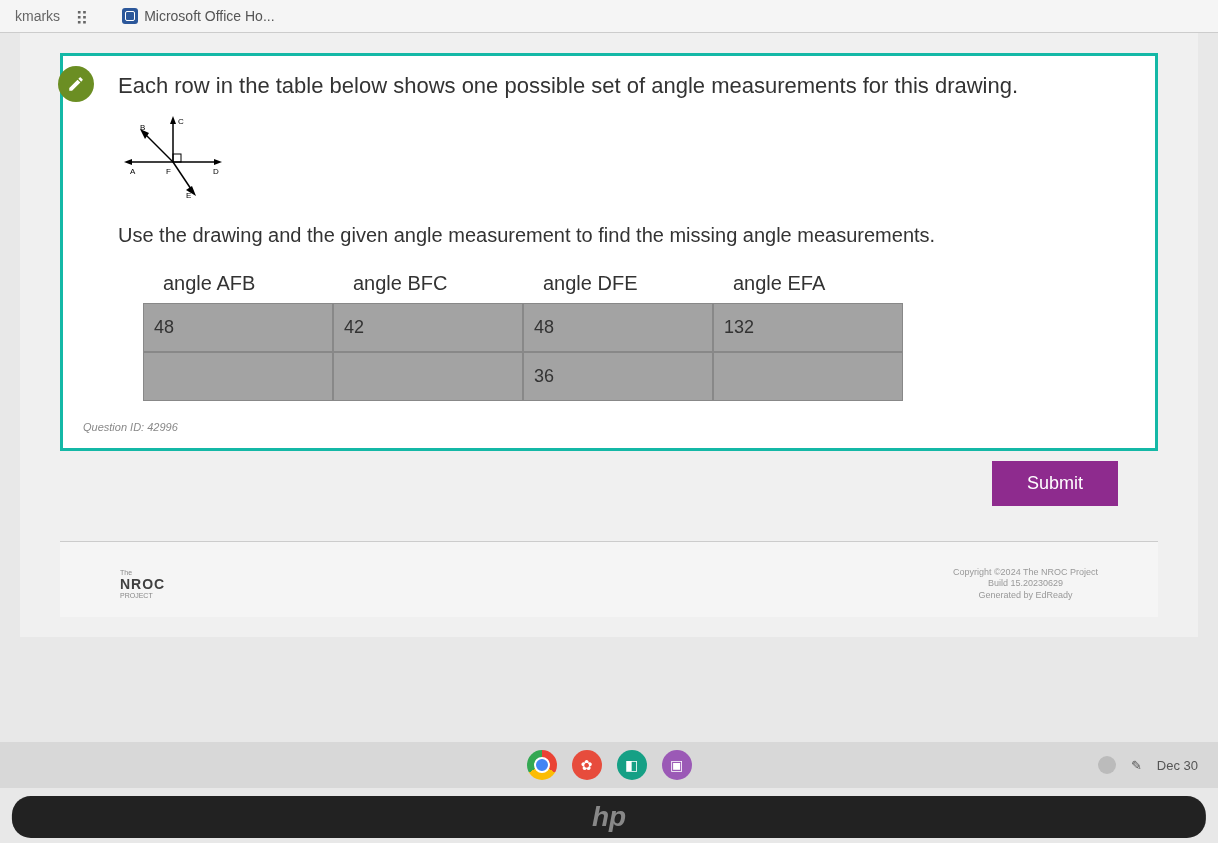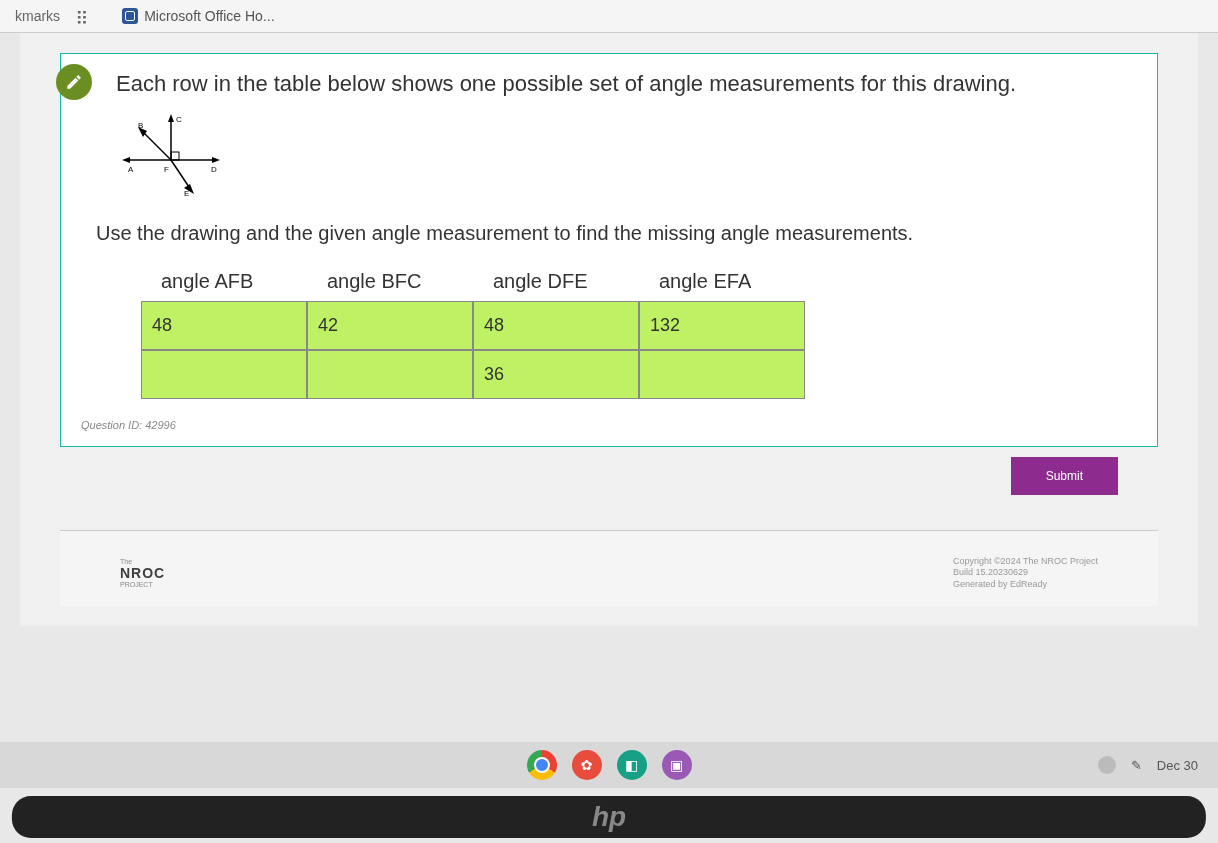--- a/index.html
+++ b/index.html
@@ -5,38 +5,38 @@
 * { margin: 0; padding: 0; box-sizing: border-box; font-family: Arial, sans-serif; }
 body { background: #e8e8e8; width: 1218px; height: 843px; overflow: hidden; position: relative; }
 .browser-bar { background: #f5f5f5; border-bottom: 1px solid #ccc; padding: 8px 15px; display: flex; align-items: flex-start; gap: 15px; }
 .bookmarks-label { color: #666; font-size: 14px; }
 .grid-icon { display: inline-block; width: 16px; height: 16px; position: relative; }
 .grid-icon::before { content: "⠿"; font-size: 18px; color: #666; }
 .tab-item { display: flex; align-items: center; gap: 6px; color: #555; font-size: 14px; padding-left: 16px; }
 .office-icon { width: 16px; height: 16px; background: #2b579a; border-radius: 3px; position: relative; }
 .office-icon::after { content: ""; position: absolute; top: 3px; left: 3px; right: 3px; bottom: 3px; border: 1px solid white; border-radius: 2px; }
 .content-area { background: #f0f0f0; padding: 20px 40px; margin: 0 20px; }
-.question-box { background: white; border: 1px solid #14b8a6; padding: 15px 20px; position: relative; }
+.question-box { background: white; border: 3px solid #14b8a6; padding: 15px 20px; position: relative; }
 .pencil-badge { position: absolute; left: -5px; top: 10px; width: 36px; height: 36px; background: #6b8e23; border-radius: 50%; display: flex; align-items: center; justify-content: center; }
 .pencil-badge svg { width: 18px; height: 18px; fill: white; }
 .question-text { font-size: 22px; color: #333; margin-left: 35px; margin-bottom: 10px; line-height: 1.4; }
 .diagram-container { margin-left: 35px; margin-bottom: 15px; }
 .diagram-svg { width: 120px; height: 90px; }
-.instruction-text { font-size: 20px; color: #333; margin-left: 15px; margin-bottom: 15px; line-height: 1.4; }
+.instruction-text { font-size: 20px; color: #333; margin-left: 35px; margin-bottom: 15px; line-height: 1.4; }
 .angle-table { margin-left: 60px; border-collapse: separate; border-spacing: 0; }
 .angle-table th { font-weight: normal; font-size: 20px; color: #333; padding: 8px 20px; text-align: left; }
-.angle-table td { border: 1px solid #888; padding: 13px 10px; width: 166px; height: 38px; font-size: 18px; color: #333; background: #bef264; }
+.angle-table td { border: 1px solid #888; padding: 13px 10px; width: 190px; height: 38px; font-size: 18px; color: #333; background: #a3a3a3; }
 .angle-table input { border: none; width: 100%; height: 100%; font-size: 18px; outline: none; background: transparent; }
 .question-id { font-size: 11px; color: #888; font-style: italic; margin-top: 20px; }
 .submit-row { display: flex; justify-content: flex-end; margin-top: 10px; margin-right: 40px; }
-.submit-btn { background: #8e2b8e; color: white; border: none; padding: 12px 35px; font-size: 12px; cursor: pointer; }
+.submit-btn { background: #8e2b8e; color: white; border: none; padding: 12px 35px; font-size: 18px; cursor: pointer; }
 .footer-bar { display: flex; justify-content: space-between; align-items: center; padding: 25px 60px 15px 60px; border-top: 1px solid #ccc; margin-top: 35px; background: #f5f5f5; }
 .nroc-logo { font-size: 14px; font-weight: bold; color: #404040; letter-spacing: 1px; }
 .nroc-sub { font-size: 7px; color: #888; }
-.copyright { font-size: 9px; color: #999; text-align: left; line-height: 1.3; }
+.copyright { font-size: 9px; color: #999; text-align: center; line-height: 1.3; }
 .taskbar { position: absolute; bottom: 55px; left: 0; right: 0; background: #d8d8d8; padding: 8px 0; display: flex; justify-content: center; align-items: center; gap: 15px; }
 .taskbar-right { position: absolute; right: 20px; display: flex; align-items: center; gap: 15px; font-size: 13px; color: #555; }
 .task-icon { width: 30px; height: 30px; border-radius: 50%; display: flex; align-items: center; justify-content: center; font-size: 14px; color: white; }
 .chrome-icon { background: conic-gradient(#ea4335 0deg 120deg, #fbbc05 120deg 240deg, #34a853 240deg 360deg); position: relative; }
 .chrome-icon::after { content: ""; position: absolute; width: 12px; height: 12px; background: #4285f4; border: 2px solid white; border-radius: 50%; }
 .red-icon { background: #e74c3c; }
 .teal-icon { background: #16a085; }
 .purple-icon { background: #9b59b6; }
 .hp-logo { position: absolute; bottom: 5px; left: 50%; transform: translateX(-50%); font-size: 28px; font-style: italic; font-weight: bold; color: #888; background: #222; padding: 5px 580px; border-radius: 19px; }
 .pen-icon { color: #555; }

